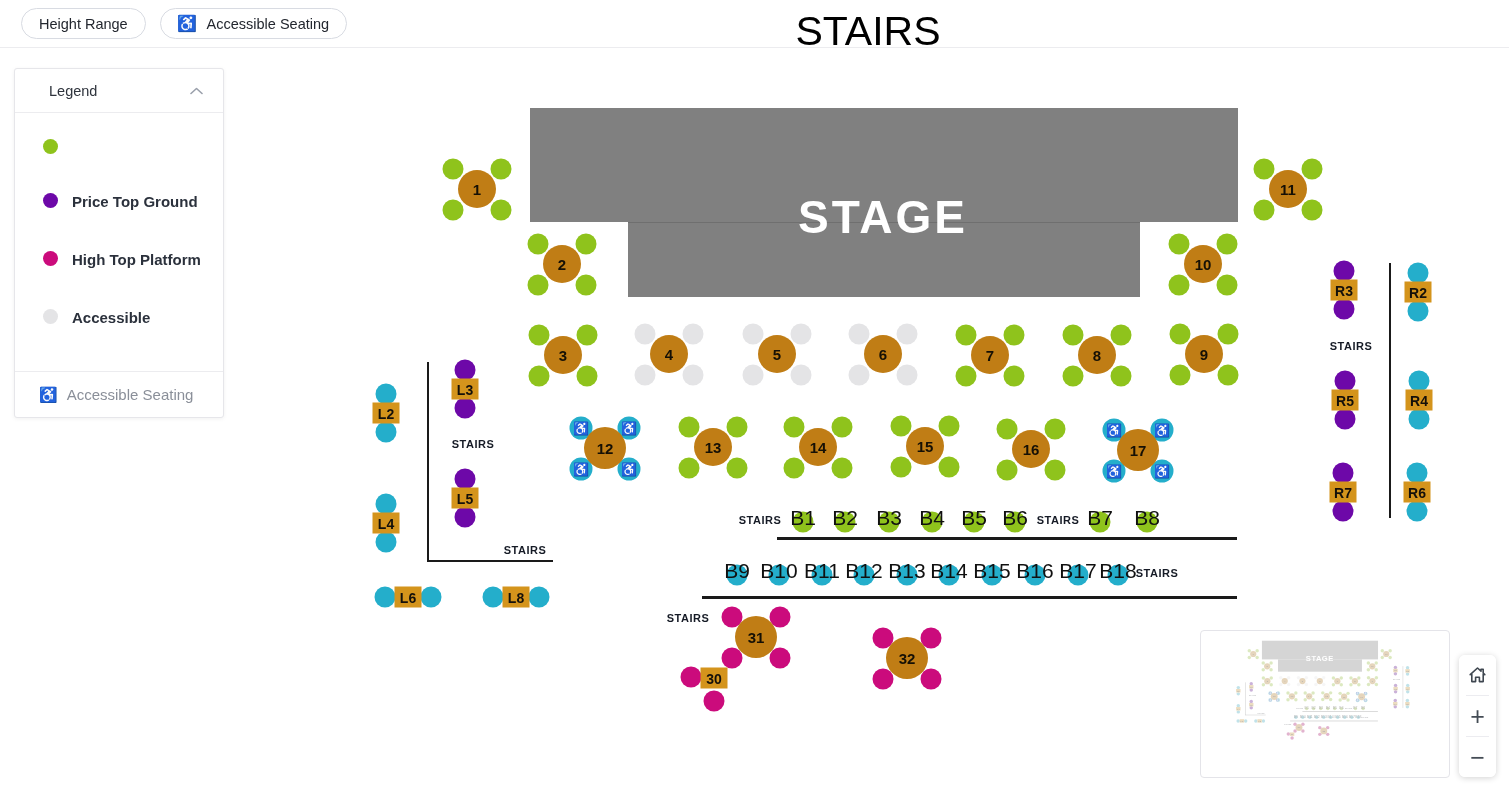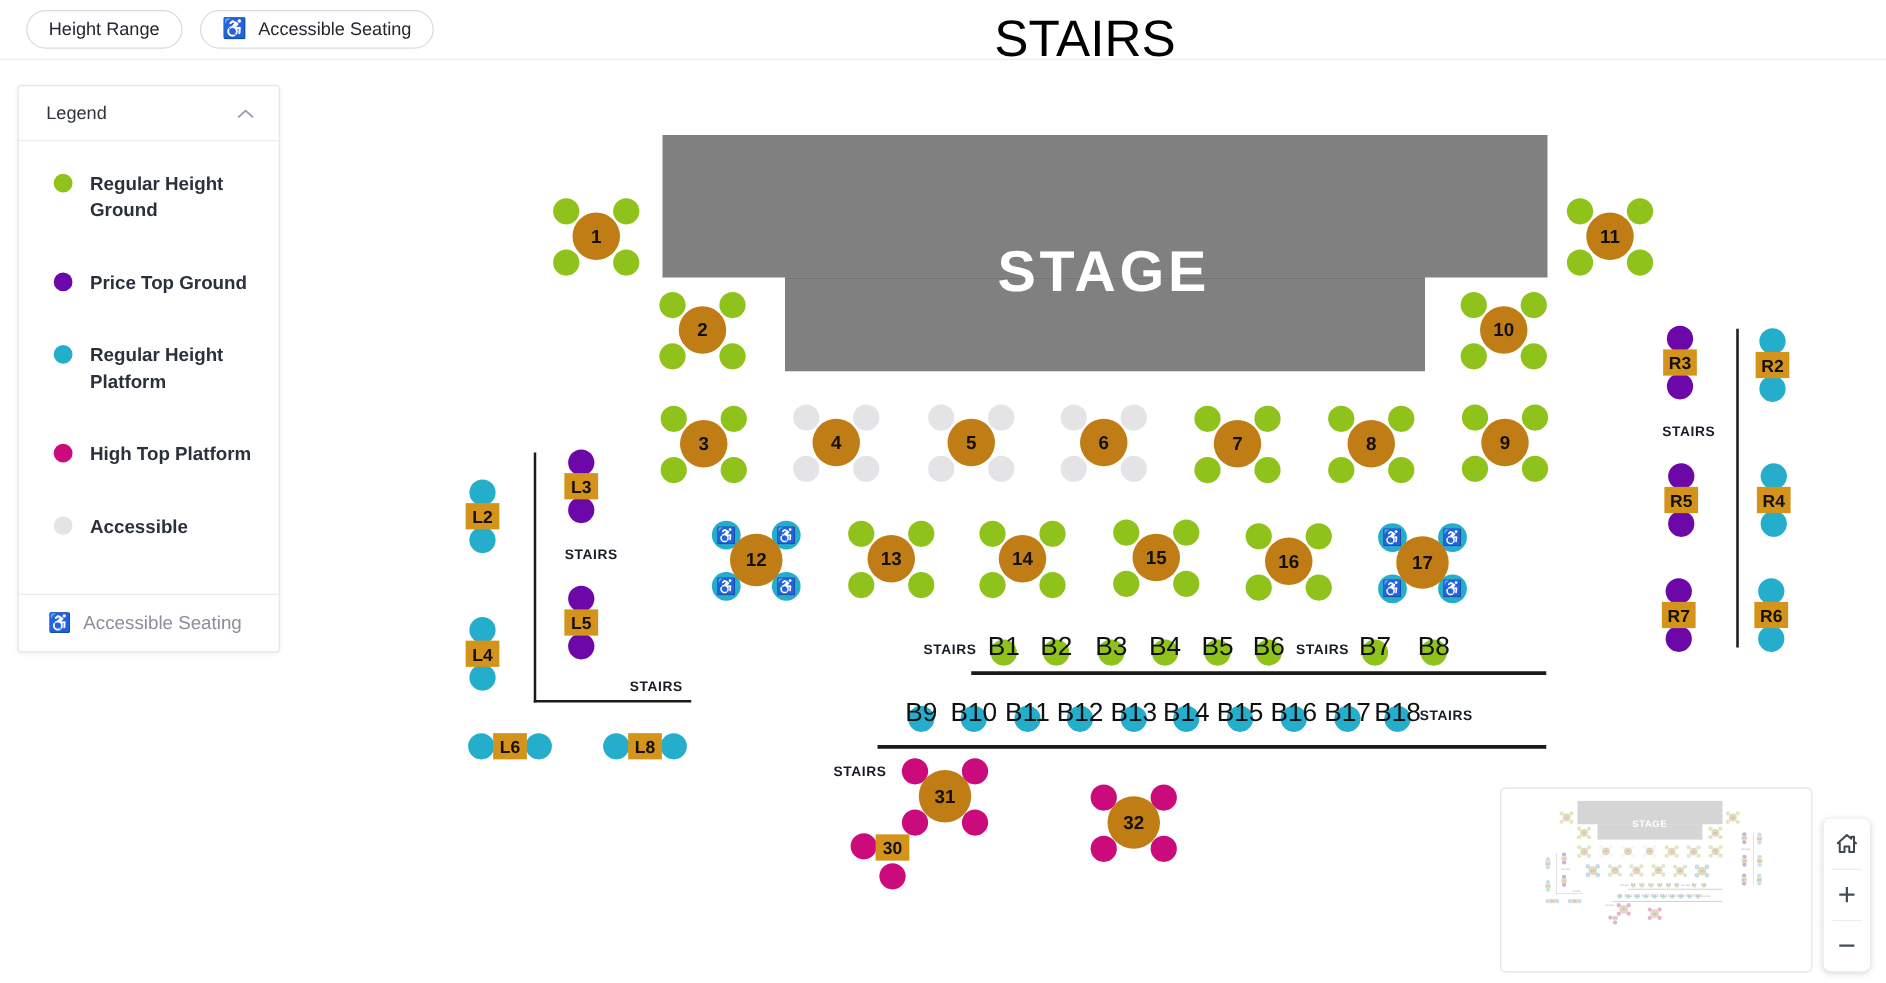--- a/index.html
+++ b/index.html
@@ -27,21 +27,21 @@
   }
   
   .legend-card{
     position:absolute;left:14px;top:68px;width:208px;background:#fff;z-index:10;
     border:1px solid #e6e6ea;border-radius:3px;box-shadow:0 1px 4px rgba(0,0,0,.06);
   }
   .legend-head{
     display:flex;align-items:center;justify-content:space-between;
     padding:14px 20px 13px 22px;border-bottom:1px solid #ececef;
   }
-  .legend-title{font-size:14.5px;color:#2e333c;}
+  .legend-title{font-size:14.5px;color:#2e333c;margin-left:12px;}
   .legend-chevron{cursor:pointer;display:flex;align-items:center;}
   .legend-items{padding:24px 20px 6px 28px;}
   .legend-item{display:flex;gap:14px;margin-bottom:37px;align-items:flex-start;}
   .legend-dot{width:15px;height:15px;border-radius:50%;flex:0 0 auto;margin-top:2px;}
   .legend-label{font-size:15px;font-weight:700;color:#2b313c;line-height:21px;max-width:130px;}
   .legend-foot{
     border-top:1px solid #ececef;padding:14px 20px 14px 24px;
     display:flex;align-items:center;gap:9px;color:#8a8f99;font-size:15px;
   }
   .legend-foot .wheel-glyph{color:#555a63;font-size:15px;}
@@ -113,29 +113,24 @@
     <span class="legend-title">Legend</span>
     <span class="legend-chevron">
       <svg width="13" height="8" viewBox="0 0 13 8">
           <polyline points="1,6.5 6.5,1.5 12,6.5" fill="none" stroke="#9aa0ab" stroke-width="1.6" stroke-linecap="round" stroke-linejoin="round"></polyline>
         </svg>
     </span>
   </div>
   <div class="legend-items">
     <div class="legend-item">
       <span class="legend-dot" style="background: rgb(143, 195, 28);"></span>
-      <span class="legend-label">Regular Height Ground</span>
     </div>
     <div class="legend-item">
       <span class="legend-dot" style="background: rgb(109, 8, 168);"></span>
       <span class="legend-label">Price Top Ground</span>
-    </div>
-    <div class="legend-item">
-      <span class="legend-dot" style="background: rgb(36, 174, 203);"></span>
-      <span class="legend-label">Regular Height Platform</span>
     </div>
     <div class="legend-item">
       <span class="legend-dot" style="background: rgb(203, 11, 124);"></span>
       <span class="legend-label">High Top Platform</span>
     </div>
     <div class="legend-item">
       <span class="legend-dot" style="background: rgb(228, 228, 230);"></span>
       <span class="legend-label">Accessible</span>
     </div>
   </div>

